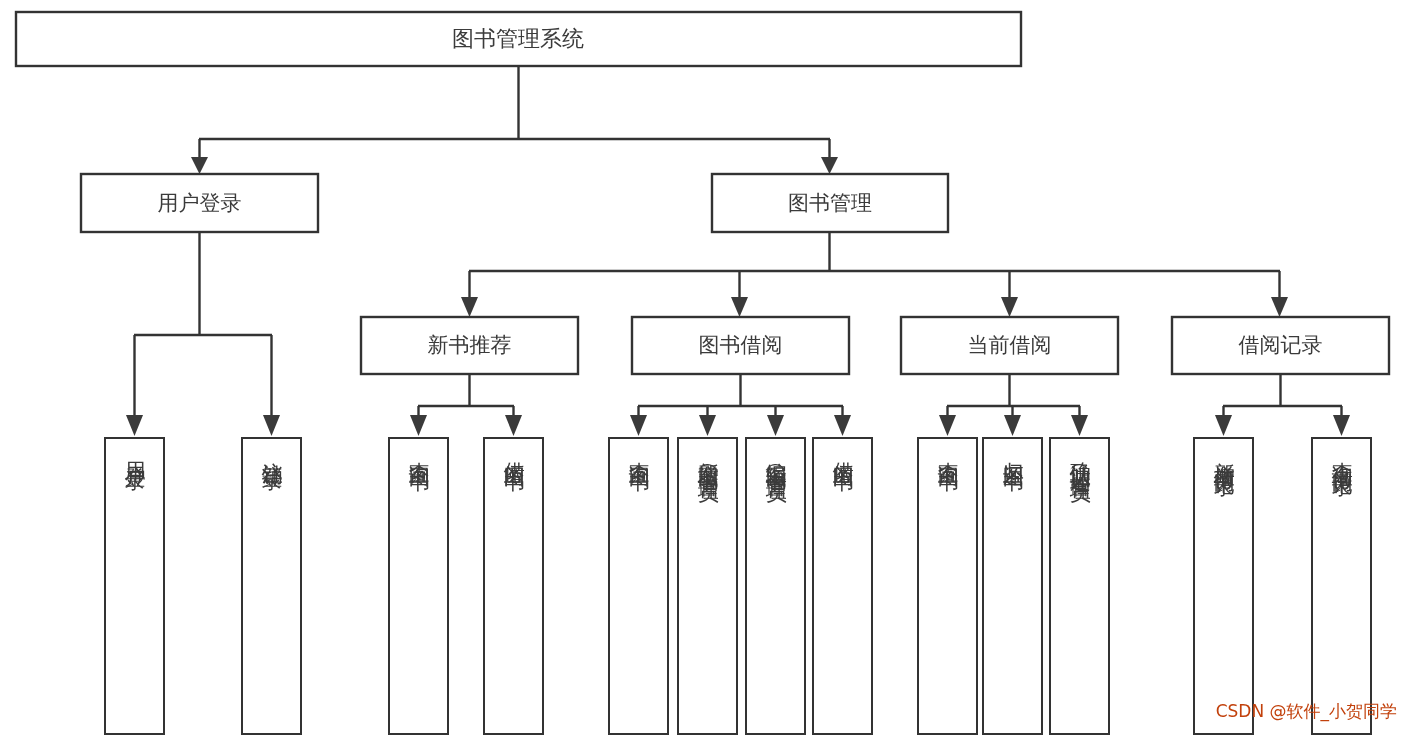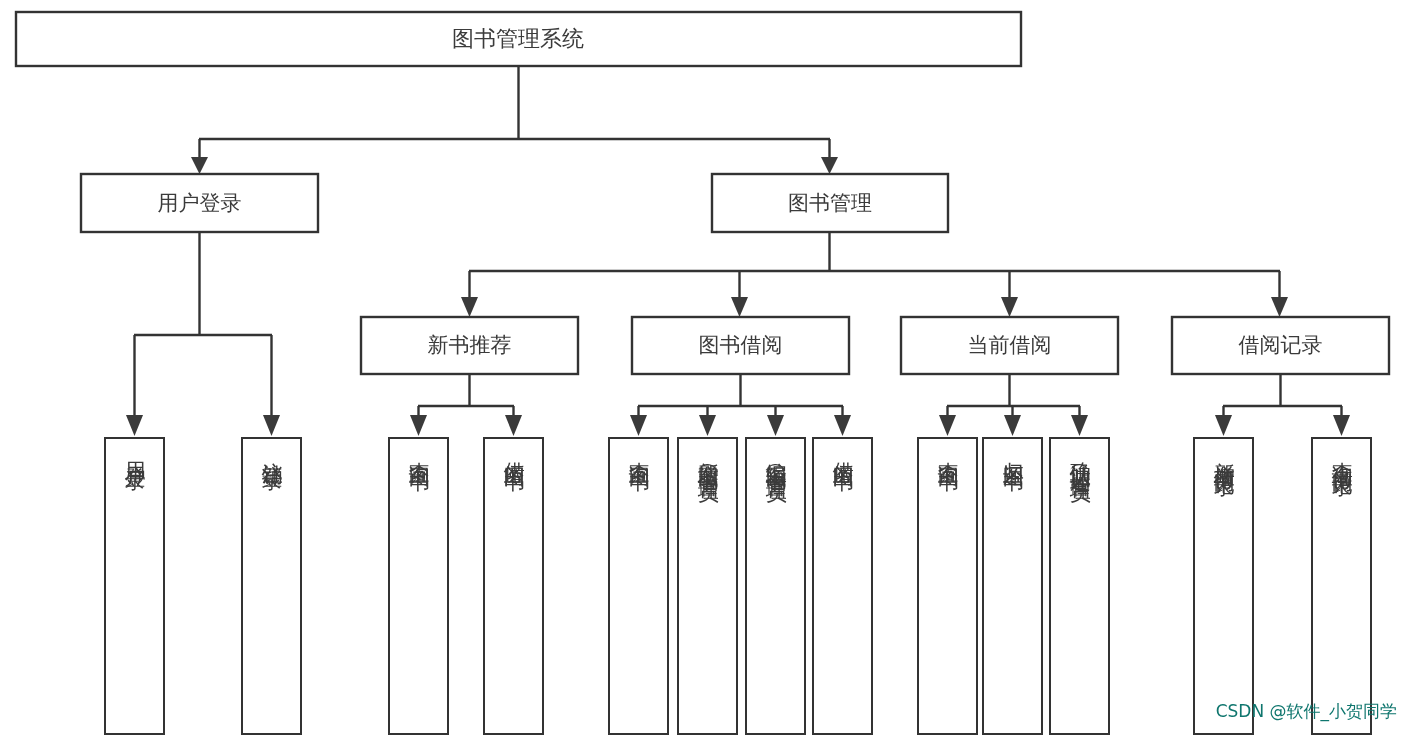--- a/index.html
+++ b/index.html
@@ -76,21 +76,21 @@
     letter-spacing: 3px;
     color: #3b3b3b;
     white-space: nowrap;
   }
   .watermark {
     position: absolute;
     right: 8px;
     bottom: 4px;
     font-family: "DejaVu Sans", "Liberation Sans", sans-serif;
     font-size: 17px;
-    color: #0f766e;
+    color: #c2410c;
     white-space: nowrap;
     pointer-events: none;
   }
 </style>
 </head>
 <body>
 
 <div id="diagram-root">
 
   <svg id="flowchart" viewBox="0 0 1405 747">

